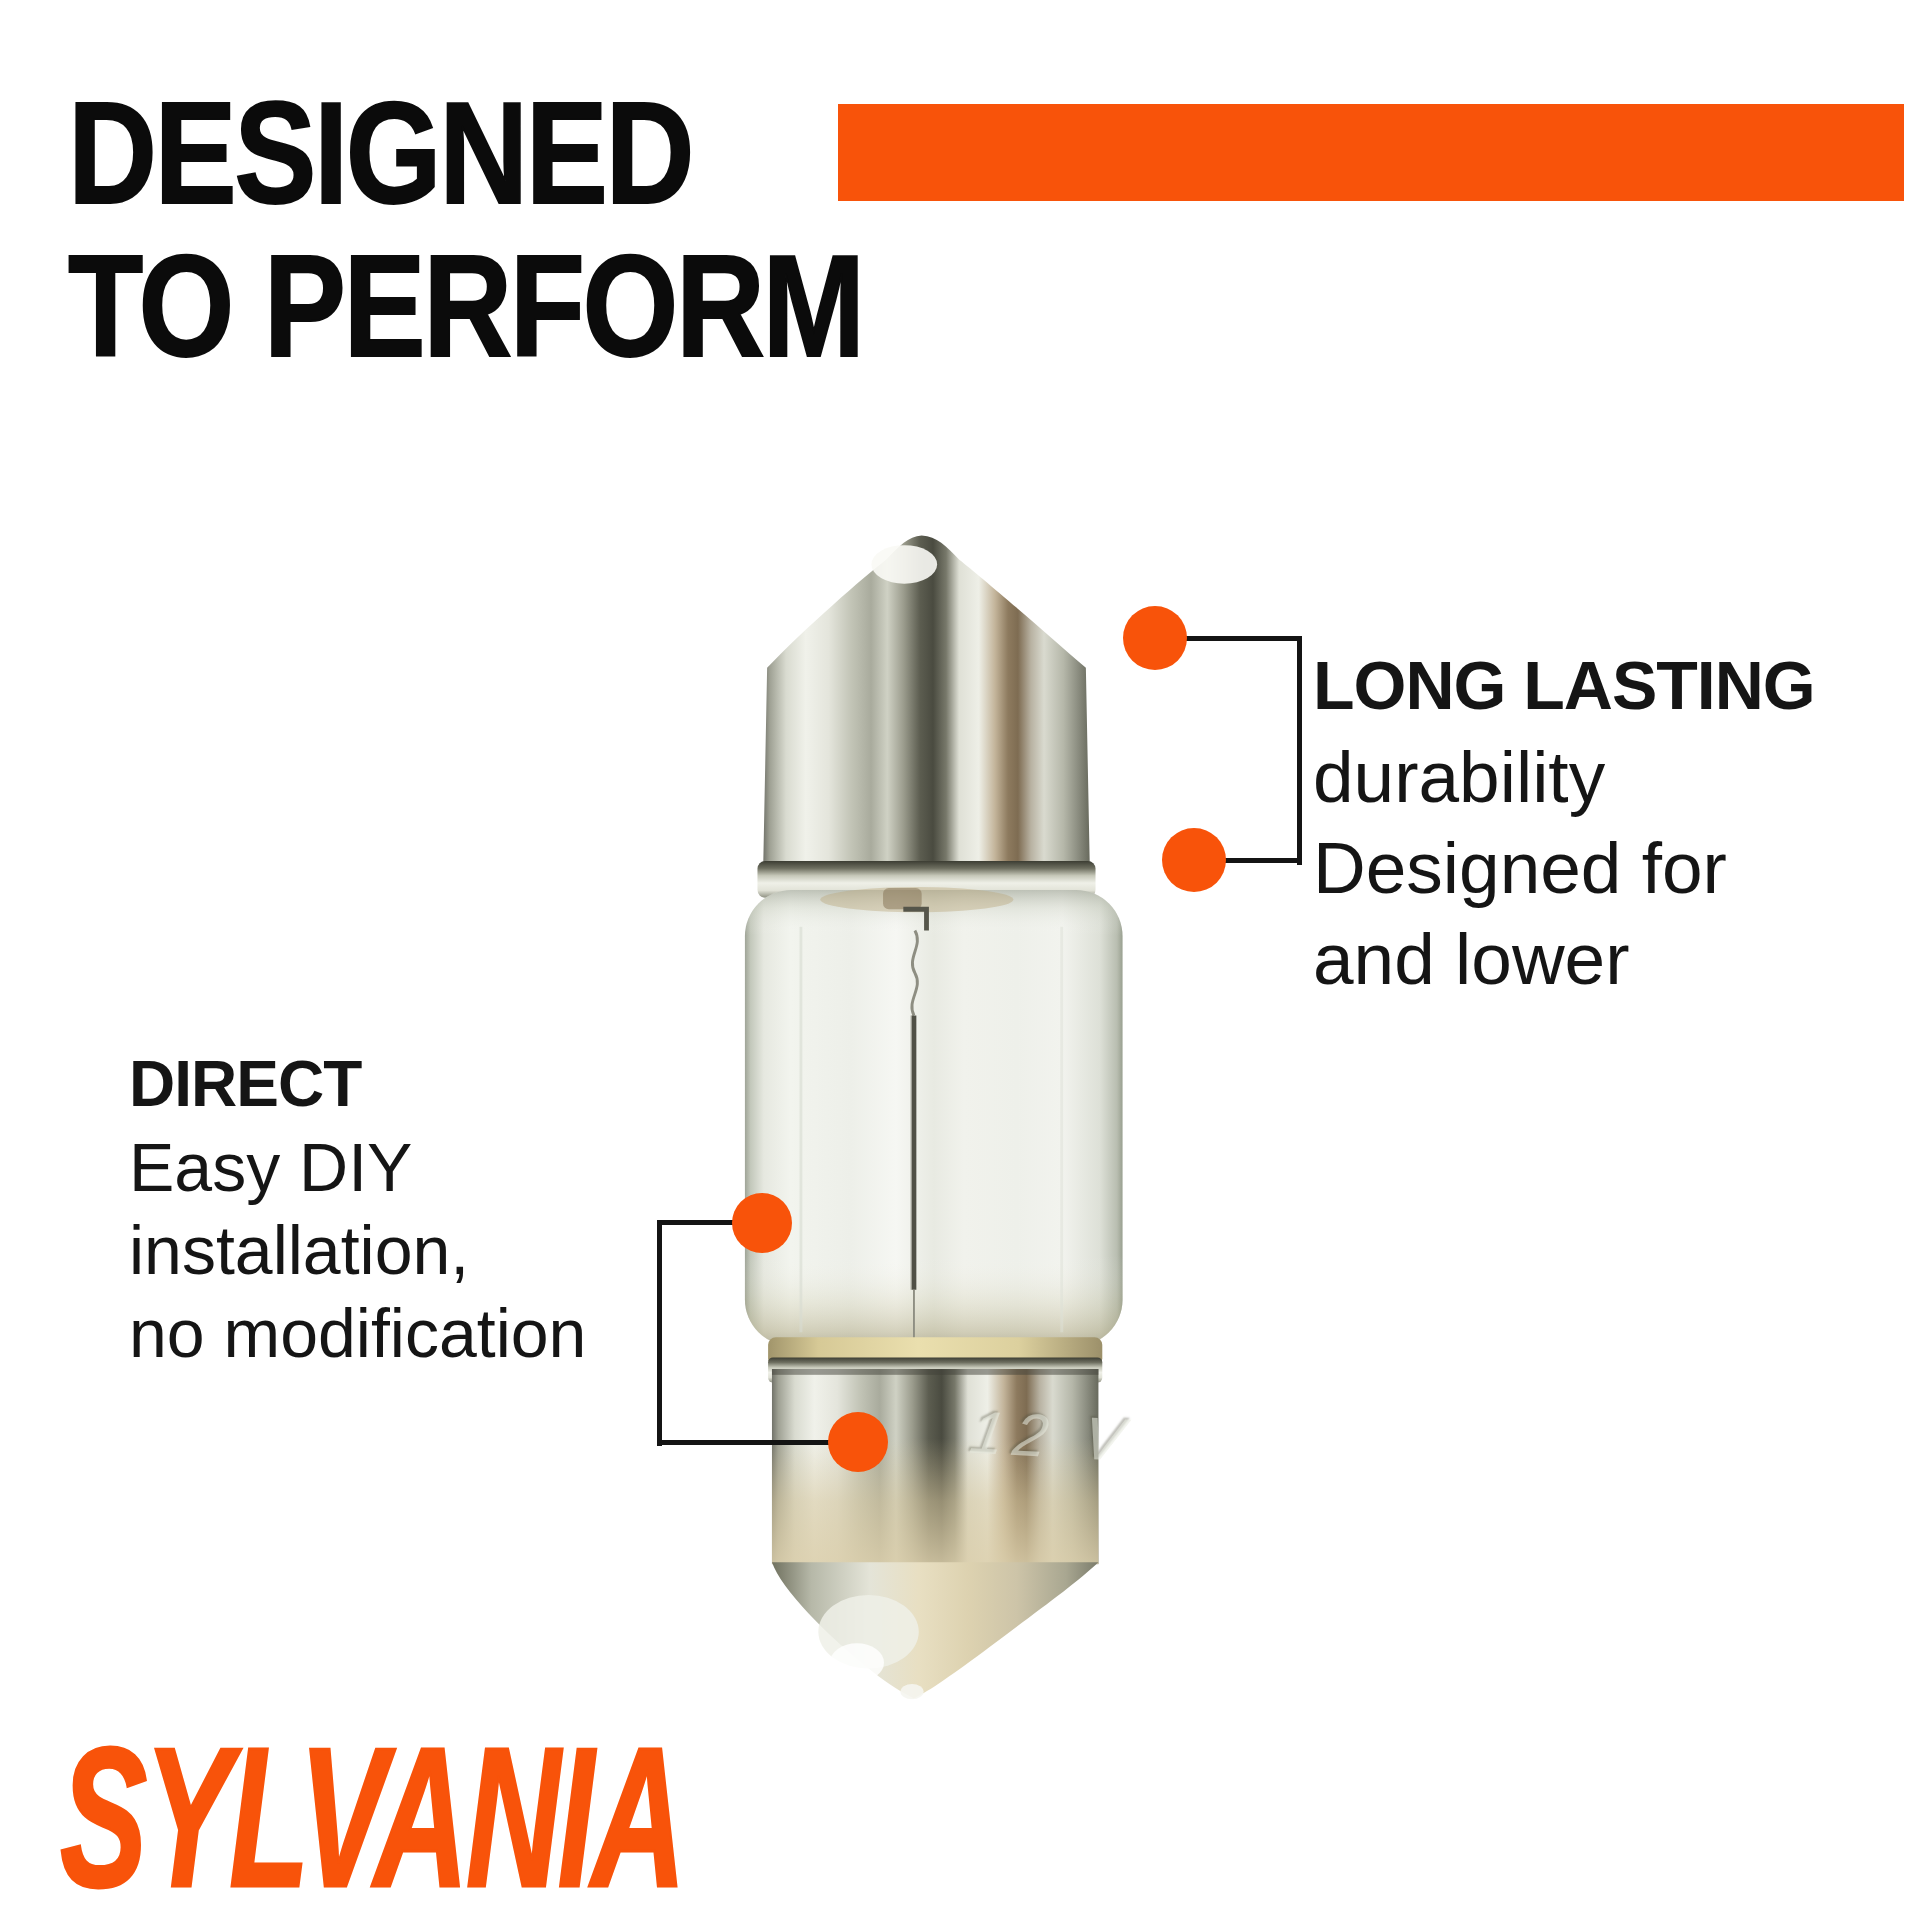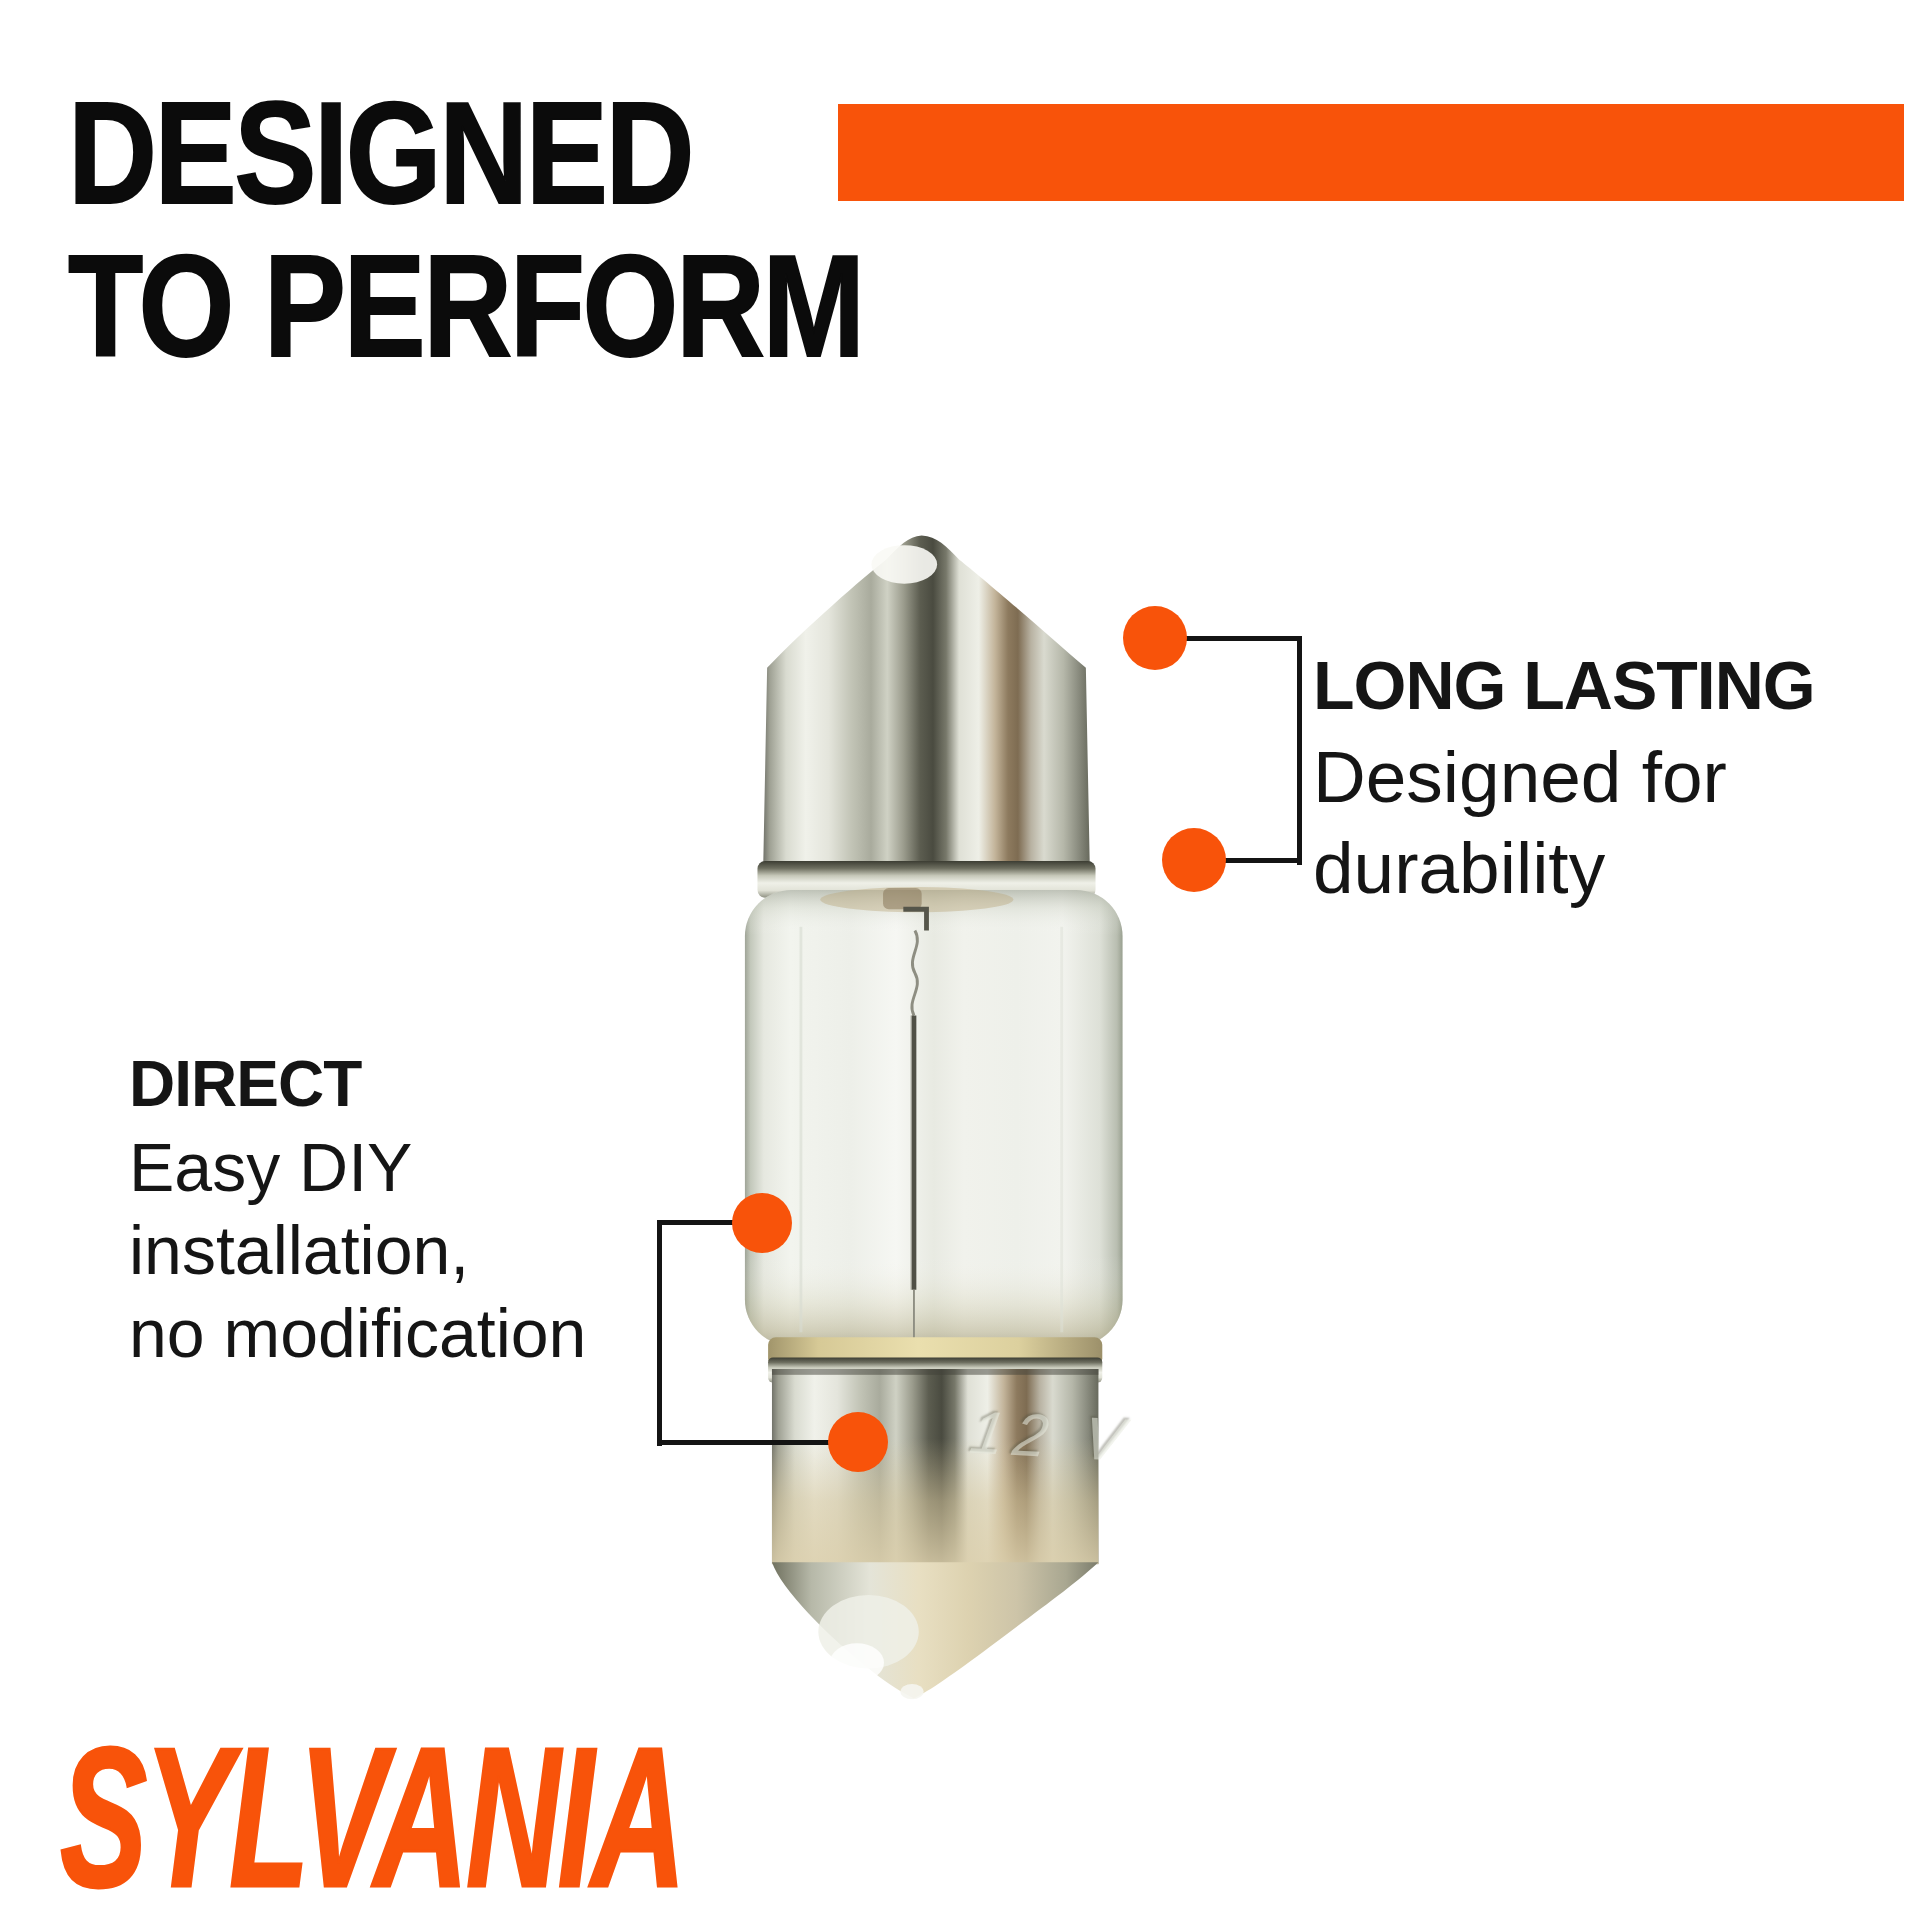--- a/index.html
+++ b/index.html
@@ -185,22 +185,23 @@
   <div class="cline" style="left:657px;top:1220px;width:4.8px;height:226px;"></div>
   <div class="cline" style="left:657px;top:1440px;width:203px;height:4.8px;"></div>
 
   <div class="cdot" style="left: 1123px; top: 606px; width: 64px; height: 64px; background: rgb(248, 83, 10);"></div>
   <div class="cdot" style="left: 1162px; top: 828px; width: 64px; height: 64px; background: rgb(248, 83, 10);"></div>
   <div class="cdot" style="left: 732px; top: 1193px; width: 60px; height: 60px; background: rgb(248, 83, 10);"></div>
   <div class="cdot" style="left: 828px; top: 1412px; width: 60px; height: 60px; background: rgb(248, 83, 10);"></div>
 
   <div class="callout-text callout-right">
     <div class="hd">LONG LASTING</div>
+    <div>durability</div>
     <div>Designed for</div>
-    <div>durability</div>
+    <div>and lower</div>
   </div>
 
   <div class="callout-text callout-left">
     <div class="hd">DIRECT</div>
     <div>Easy DIY</div>
     <div>installation,</div>
     <div>no modification</div>
   </div>
 
   <div class="logo" style="color: rgb(248, 83, 10);">SYLVANIA</div>

